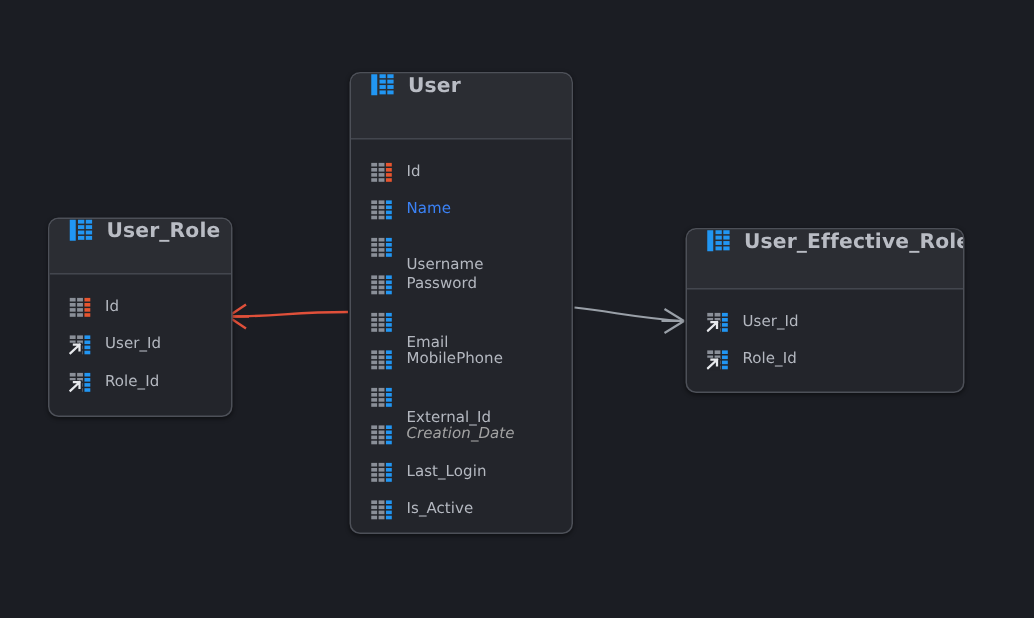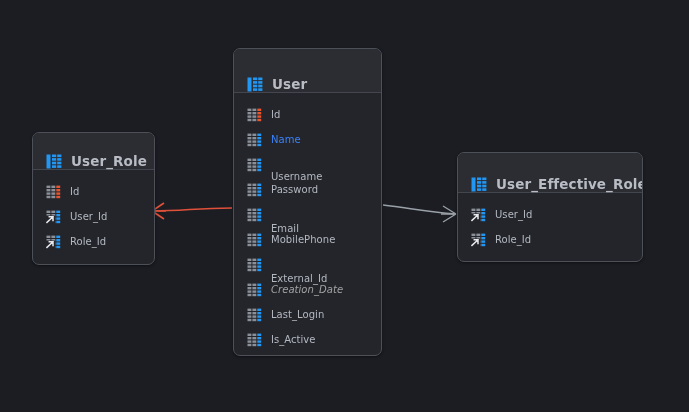--- a/index.html
+++ b/index.html
@@ -42,21 +42,21 @@
     z-index: 3;
     box-sizing: border-box;
     border: 1px solid #4d5058;
     border-radius: 7px;
     background: #23252b;
     overflow: hidden;
     box-shadow: 0 1px 3px rgba(0,0,0,0.45);
   }
   .entity-header {
     display: flex;
-    align-items: flex-end;
+    align-items: flex-start;
     gap: 9px;
     height: 100%;
     padding: 0 14px 0 13px;
     background: #2b2d33;
     border-bottom: 1px solid #43464e;
     box-sizing: border-box;
   }
   .entity-title {
     color: #b9bcc4;
     font-size: 13.5px;
@@ -99,21 +99,21 @@
       <path d="M 152 211 C 185 211, 195 208, 232 208" fill="none" stroke="#e0503a" stroke-width="1.6"></path>
       <path d="M 152 211 L 164 203 M 152 211 L 164 219 M 152 211 L 166 211" fill="none" stroke="#e0503a" stroke-width="1.6"></path>
     </g>
     <g>
       <path d="M 383 205 C 410 208, 425 212, 456 214" fill="none" stroke="#9aa0a8" stroke-width="1.4"></path>
       <path d="M 456 214 L 443 206 M 456 214 L 443 222 M 456 214 L 441 214" fill="none" stroke="#9aa0a8" stroke-width="1.4"></path>
     </g>
   </svg>
 
   <div id="entities-root">
-      <div class="entity" style="left: 32px; top: 132px; width: 123px; height: 133px; background: rgb(35, 37, 43); border-color: rgb(77, 80, 88);">
+      <div class="entity" style="left: 32px; top: 145px; width: 123px; height: 133px; background: rgb(35, 37, 43); border-color: rgb(77, 80, 88);">
         <div class="entity-header" style="height: 37px; background: rgb(43, 45, 51);">
           <span class="icon">
             <svg width="16" height="15" viewBox="0 0 16 15">
               <rect x="0.5" y="0.5" width="4" height="14" fill="#2196f3"></rect>
               <rect x="6" y="0.5" width="4.2" height="2.6" fill="#2196f3"></rect>
               <rect x="11.2" y="0.5" width="4.2" height="2.6" fill="#2196f3"></rect>
               <rect x="6" y="4.1" width="4.2" height="2.6" fill="#2196f3"></rect>
               <rect x="11.2" y="4.1" width="4.2" height="2.6" fill="#2196f3"></rect>
               <rect x="6" y="7.7" width="4.2" height="2.6" fill="#2196f3"></rect>
               <rect x="11.2" y="7.7" width="4.2" height="2.6" fill="#2196f3"></rect>

